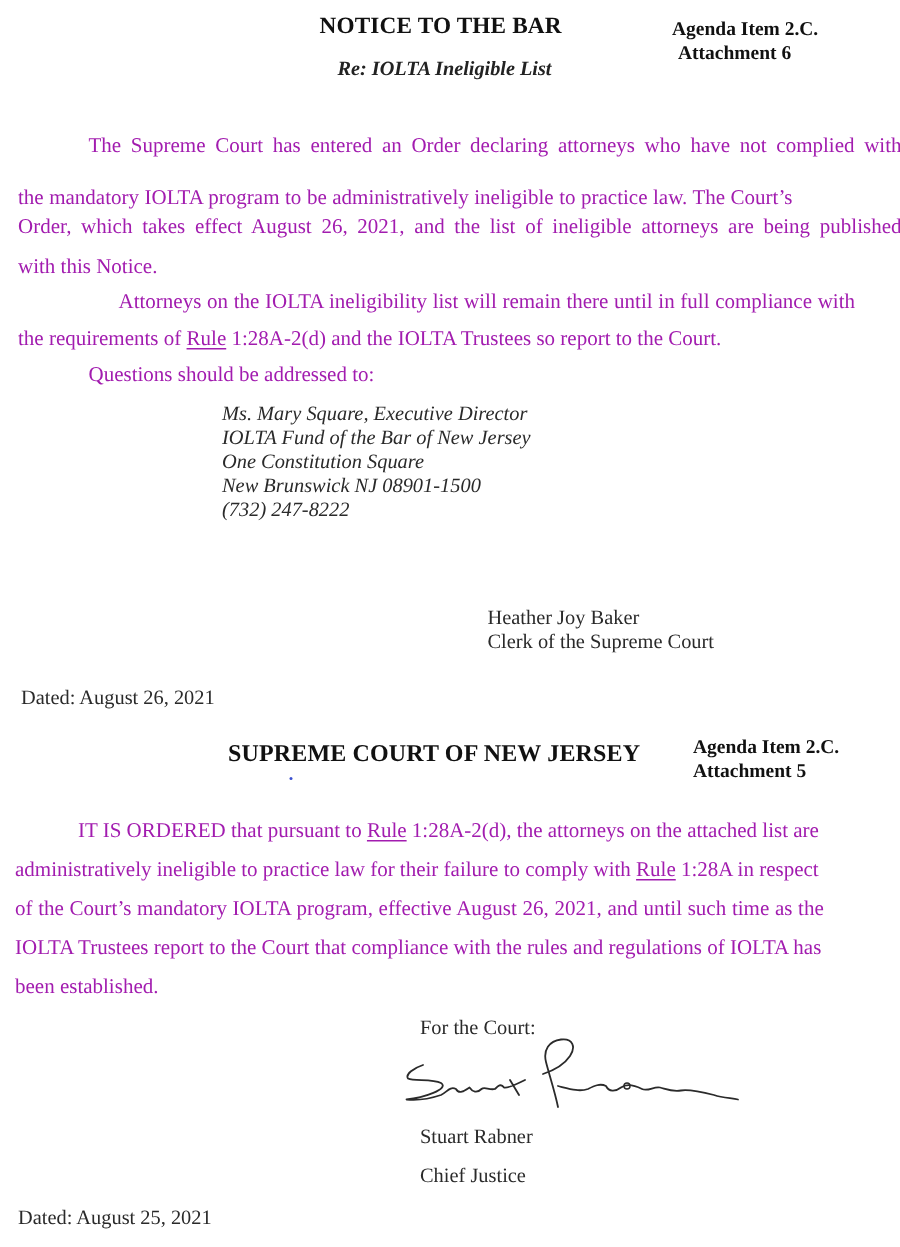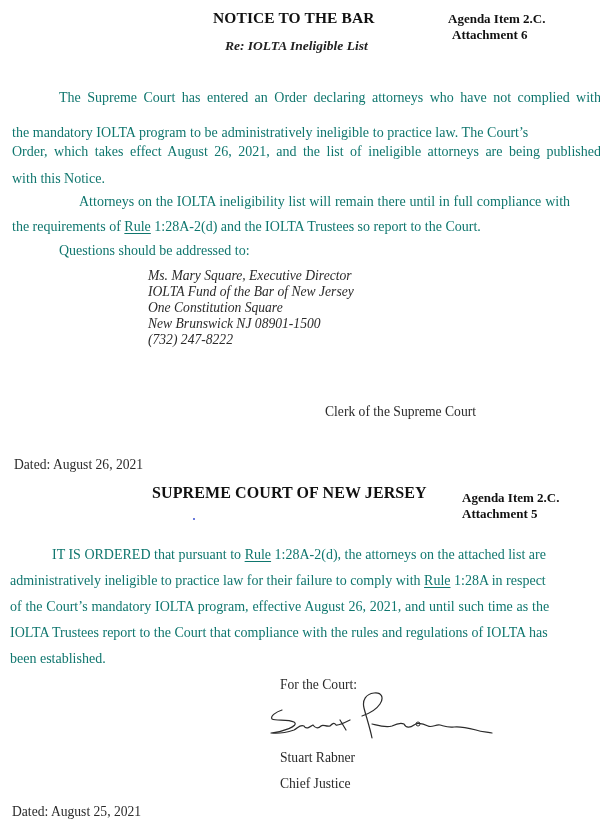--- a/index.html
+++ b/index.html
@@ -29,21 +29,21 @@
       color: #222;
     }
     .agenda {
       font-weight: bold;
       font-size: 13px;
       line-height: 16px;
       color: #111;
     }
     .body-line {
       font-size: 14px;
-      color: #0f766e;
+      color: #a21caf;
       line-height: 18px;
     }
     .justify {
       width: 589px;
       text-align: justify;
       text-align-last: justify;
     }
     .addr {
       font-style: italic;
       font-size: 13.6px;
@@ -81,26 +81,27 @@
 
 <div class="abs addr" style="left:148px; top:268px;">
   <div>Ms. Mary Square, Executive Director</div>
   <div>IOLTA Fund of the Bar of New Jersey</div>
   <div>One Constitution Square</div>
   <div>New Brunswick NJ 08901-1500</div>
   <div>(732) 247-8222</div>
 </div>
 
 <div class="abs sig-text" style="left:325px; top:404px;">
+  <div>Heather Joy Baker</div>
   <div>Clerk of the Supreme Court</div>
 </div>
 
 <div class="abs sig-text" style="left:14px; top:457px;">Dated: August 26, 2021</div>
 
-<div class="abs title" style="left:152px; top:484px; font-size:16px;">SUPREME COURT OF NEW JERSEY</div>
+<div class="abs title" style="left:152px; top:494px; font-size:16px;">SUPREME COURT OF NEW JERSEY</div>
 <div class="abs" style="left:193px; top:518px; width:2px; height:2px; background:#3a4fd0; border-radius:1px;"></div>
 
 <div class="abs agenda" style="left:462px; top:490px;">
   <div>Agenda Item 2.C.</div>
   <div>Attachment 5</div>
 </div>
 
 <div class="abs body-line" style="left:52px; top:546px;"><span>IT IS ORDERED that pursuant to </span><u>Rule</u><span> 1:28A-2(d), the attorneys on the attached list are</span></div>
 <div class="abs body-line" style="left:10px; top:572px;"><span>administratively ineligible to practice law for their failure to comply with </span><u>Rule</u><span> 1:28A in respect</span></div>
 <div class="abs body-line" style="left:10px; top:598px; word-spacing:0.3px;">of the Court’s mandatory IOLTA program, effective August 26, 2021, and until such time as the</div>

